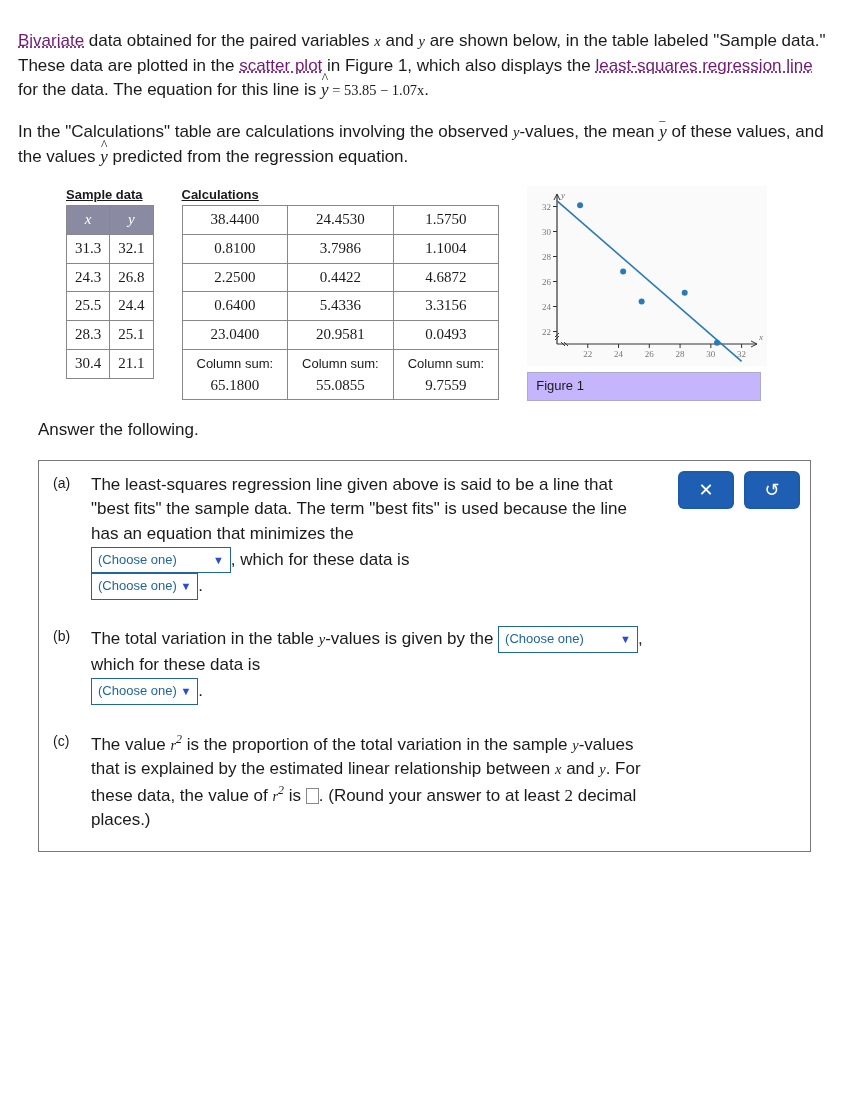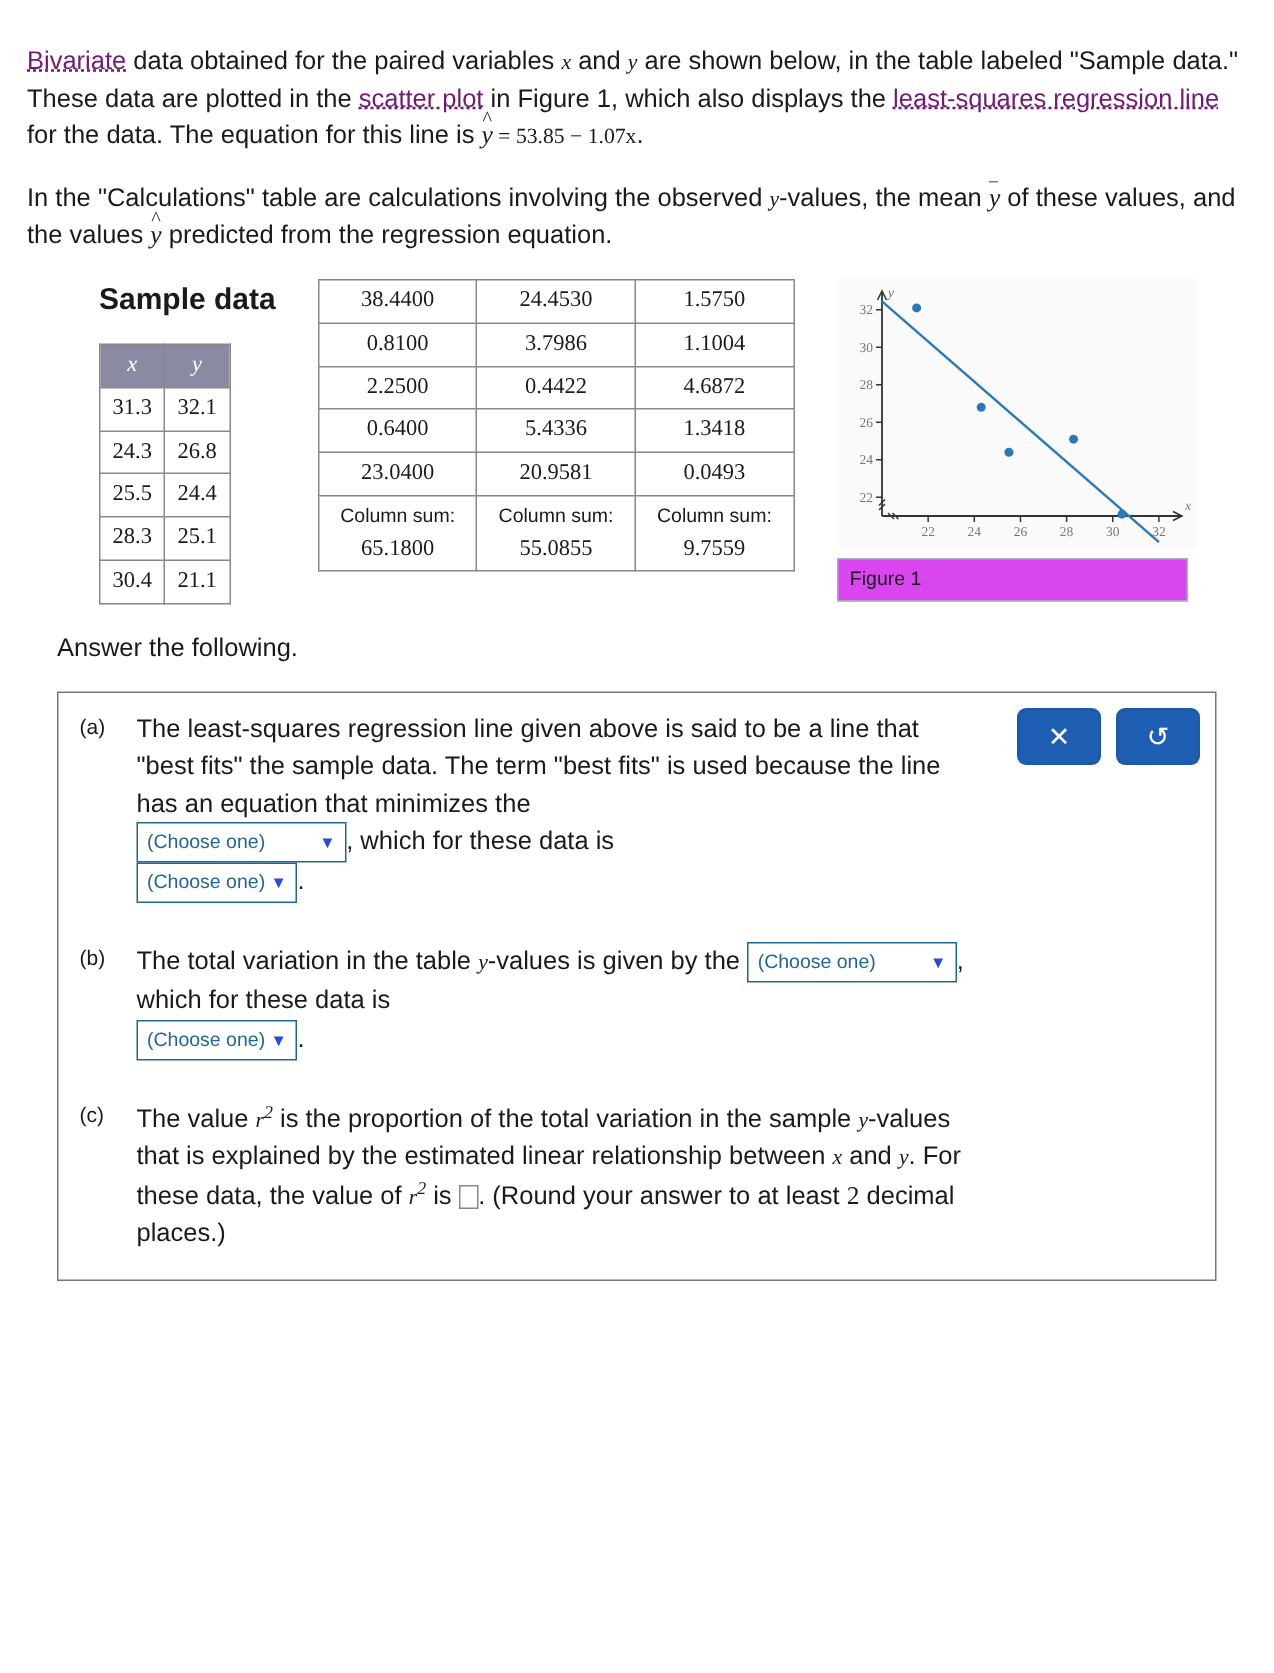--- a/index.html
+++ b/index.html
@@ -13,30 +13,30 @@
   }
   a.term { color: #701a75; text-decoration: underline dotted; }
   .mathit { font-family: "Times New Roman", serif; font-style: italic; font-size: 0.85em; }
   .mathit-big { font-family: "Times New Roman", serif; font-style: italic; }
   .eqn { font-family: "Times New Roman", serif; }
   .yhat { position: relative; display:inline-block;}
   .yhat::before { content: "^"; position: absolute; top: -0.65em; left: 0.05em; font-size: 0.8em; font-style: normal;}
   .ybar { position: relative; display:inline-block;}
   .ybar::before { content: "\2013"; position: absolute; top: -0.7em; left: 0; font-size: 0.7em; font-style: normal; }
   .tables-row { display:flex; align-items:flex-start; gap: 28px; margin: 10px 0 12px 48px; flex-wrap: wrap;}
-  .tbl-title { font-weight: bold; font-size: 20px; margin-bottom: 14px;}
+  .tbl-title { font-weight: bold; font-size: 13px; margin-bottom: 0; text-decoration: underline;}
   table { border-collapse: collapse; }
   th, td { border: 1px solid #888; text-align: center; font-family: "Times New Roman", serif; font-size: 15px; padding: 3px 8px;}
   .sample th { background: #8a8aa3; color: #fff; font-style: italic; font-weight: normal; padding: 3px 14px;}
   .calc th { background:#fff; padding: 2px 10px; white-space: nowrap; font-weight: normal;}
   .calc td { padding: 3px 14px;}
   .calc .sumlbl { font-family: Verdana, sans-serif; font-size: 13px;}
   .chart-wrap { width: 240px; }
   .chart { position: relative; width: 240px; height: 180px; background: linear-gradient(0deg, rgba(0,0,0,0.02), rgba(0,0,0,0.02)); }
-  .fig-label { background: #d946ef; border: 1px solid #aac; font-size: 13px; padding: 4px 8px; width: 216px; margin-top: 6px;}
+  .fig-label { background: #c4b5fd; border: 1px solid #aac; font-size: 13px; padding: 4px 8px; width: 216px; margin-top: 6px;}
   .answer-box { border: 1px solid #777; margin: 10px 20px 0 20px; padding: 12px 14px 18px 14px; position: relative;}
   .answer-box .item { display:flex; gap: 12px; margin-bottom: 26px;}
   .answer-box .tag  { font-family: Verdana, sans-serif; font-size: 14px; min-width: 26px;}
   .answer-box .body { font-size: 17px; max-width: 560px;}
   .dropdown { display:inline-block; border:1px solid #269; color:#269; font-size:13px; padding: 3px 6px; cursor:pointer; vertical-align: middle;}
   .dropdown .tri { color:#2a4ad8; font-size:11px;}
   .blank { display:inline-block; border:1px solid #888; width:11px; height:14px; vertical-align: middle;}
   .btn-row { position:absolute; right: 10px; top: 10px; display:flex; gap:10px;}
   .btn { width:56px; height:38px; border-radius:6px; display:flex; align-items:center; justify-content:center; color:#fff; font-size:18px; cursor:pointer; box-shadow: 0 0 0 2px rgba(0,0,0,0.05) inset;}
   .btn-close { background:#1e5fb4;}
@@ -83,41 +83,42 @@
           </tr>
       <tr>
             <td>30.4</td>
             <td>21.1</td>
           </tr>
     </tbody>
       </table>
   </div>
 
   <div>
+    <div class="tbl-title">Calculations</div>
     <table class="calc">
       <tbody>
       <tr>
             <td>38.4400</td>
             <td>24.4530</td>
             <td>1.5750</td>
           </tr>
       <tr>
             <td>0.8100</td>
             <td>3.7986</td>
             <td>1.1004</td>
           </tr>
       <tr>
             <td>2.2500</td>
             <td>0.4422</td>
             <td>4.6872</td>
           </tr>
       <tr>
             <td>0.6400</td>
             <td>5.4336</td>
-            <td>1.3418</td>
+            <td>3.3156</td>
           </tr>
       <tr>
             <td>23.0400</td>
             <td>20.9581</td>
             <td>0.0493</td>
           </tr>
       <tr>
         <td><span class="sumlbl">Column sum:</span><br><span>65.1800</span></td>
         <td><span class="sumlbl">Column sum:</span><br><span>55.0855</span></td>
         <td><span class="sumlbl">Column sum:</span><br><span>9.7559</span></td>

